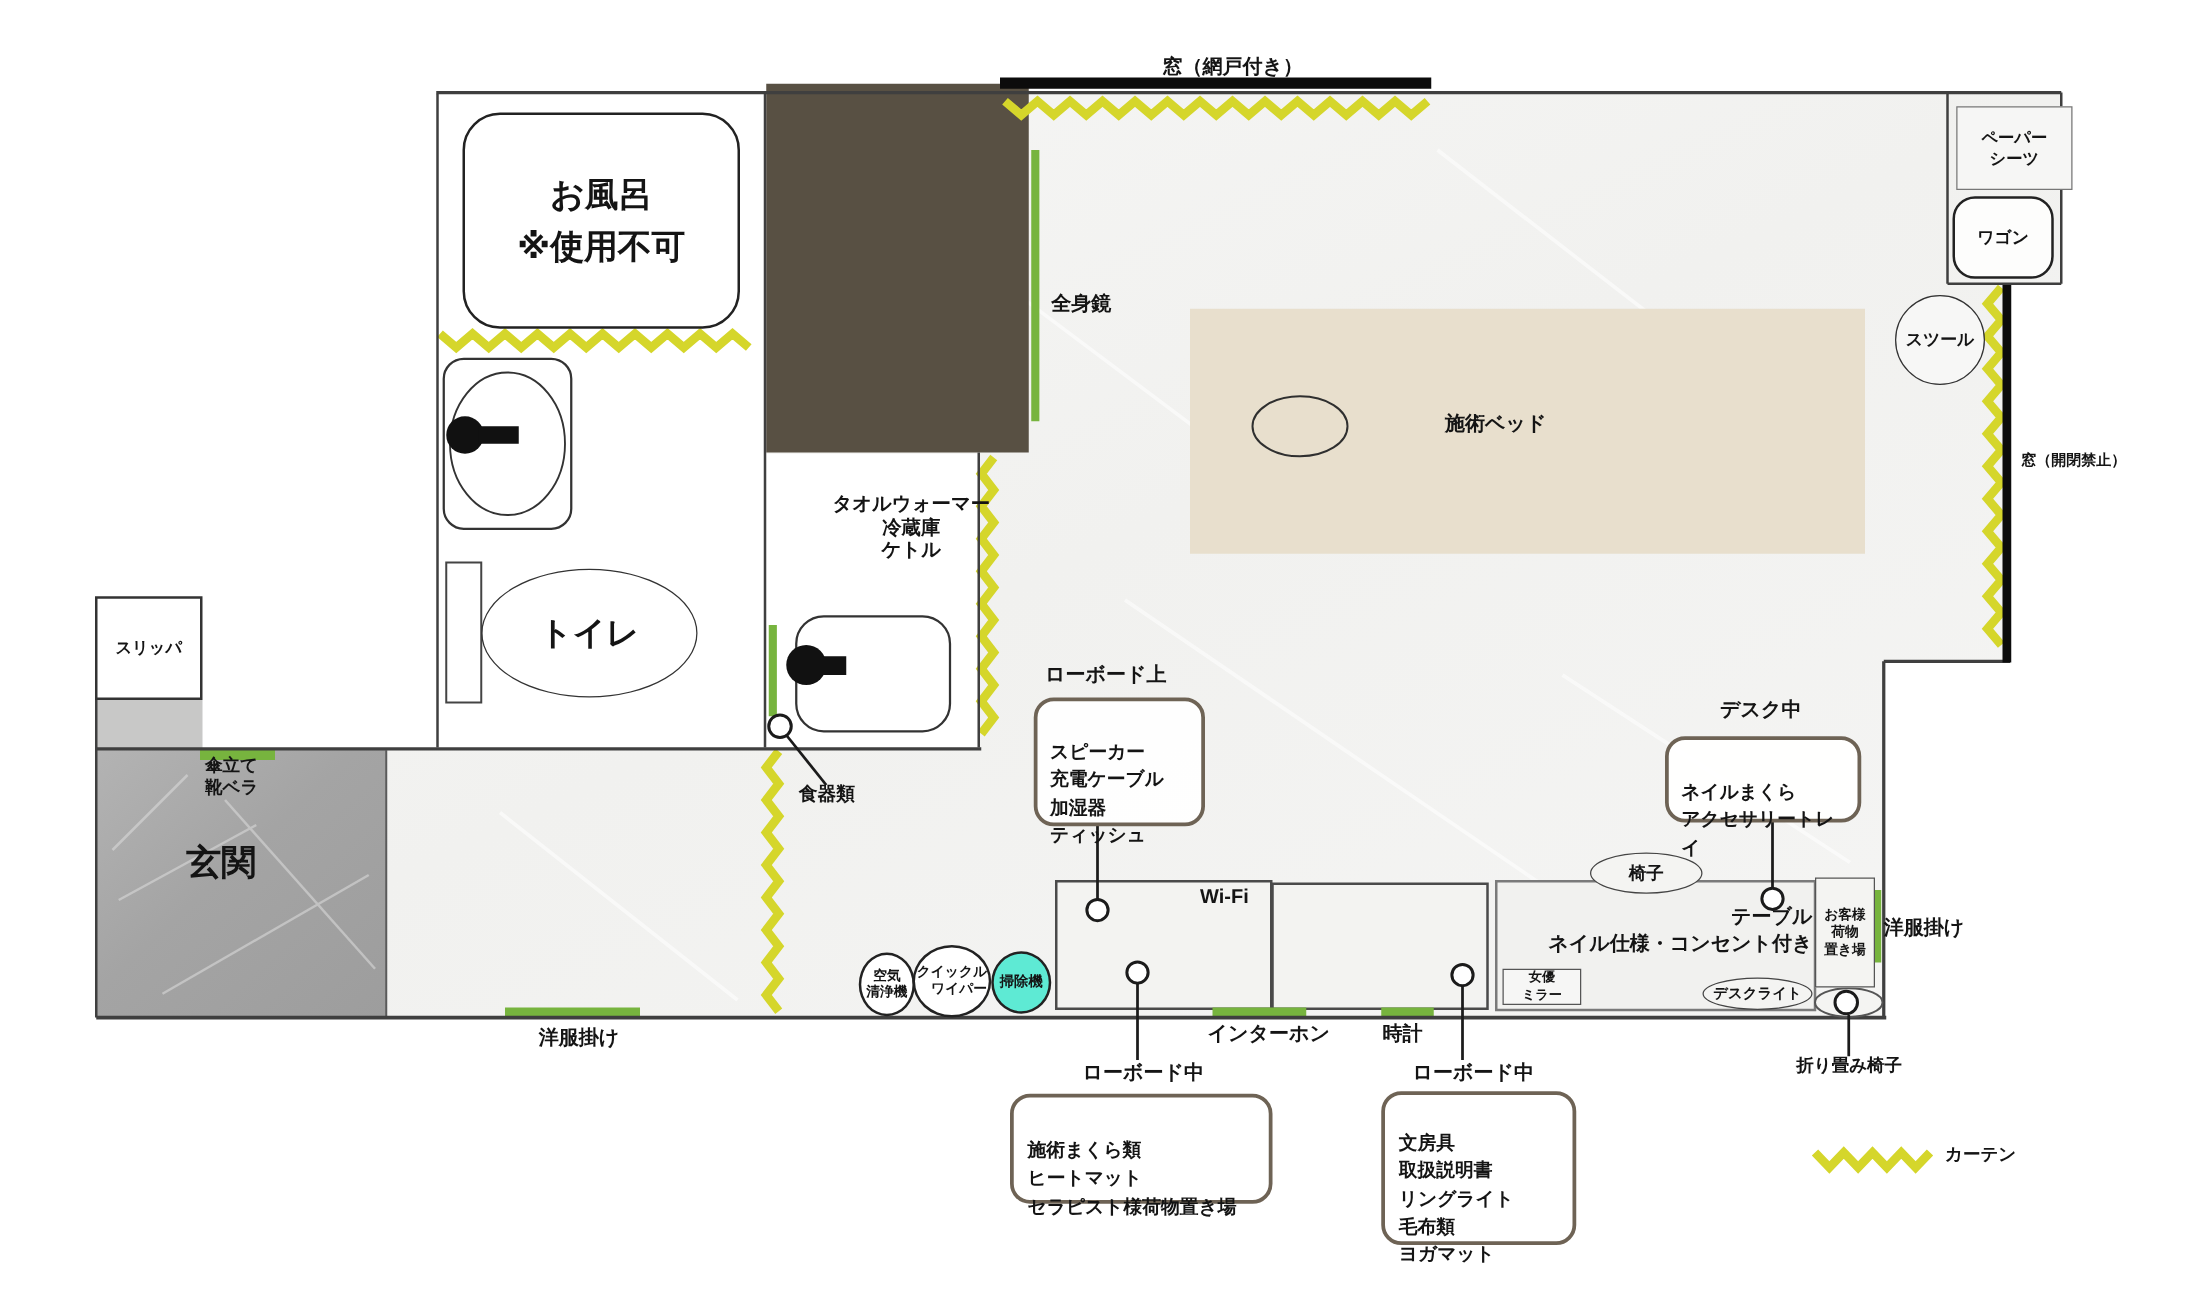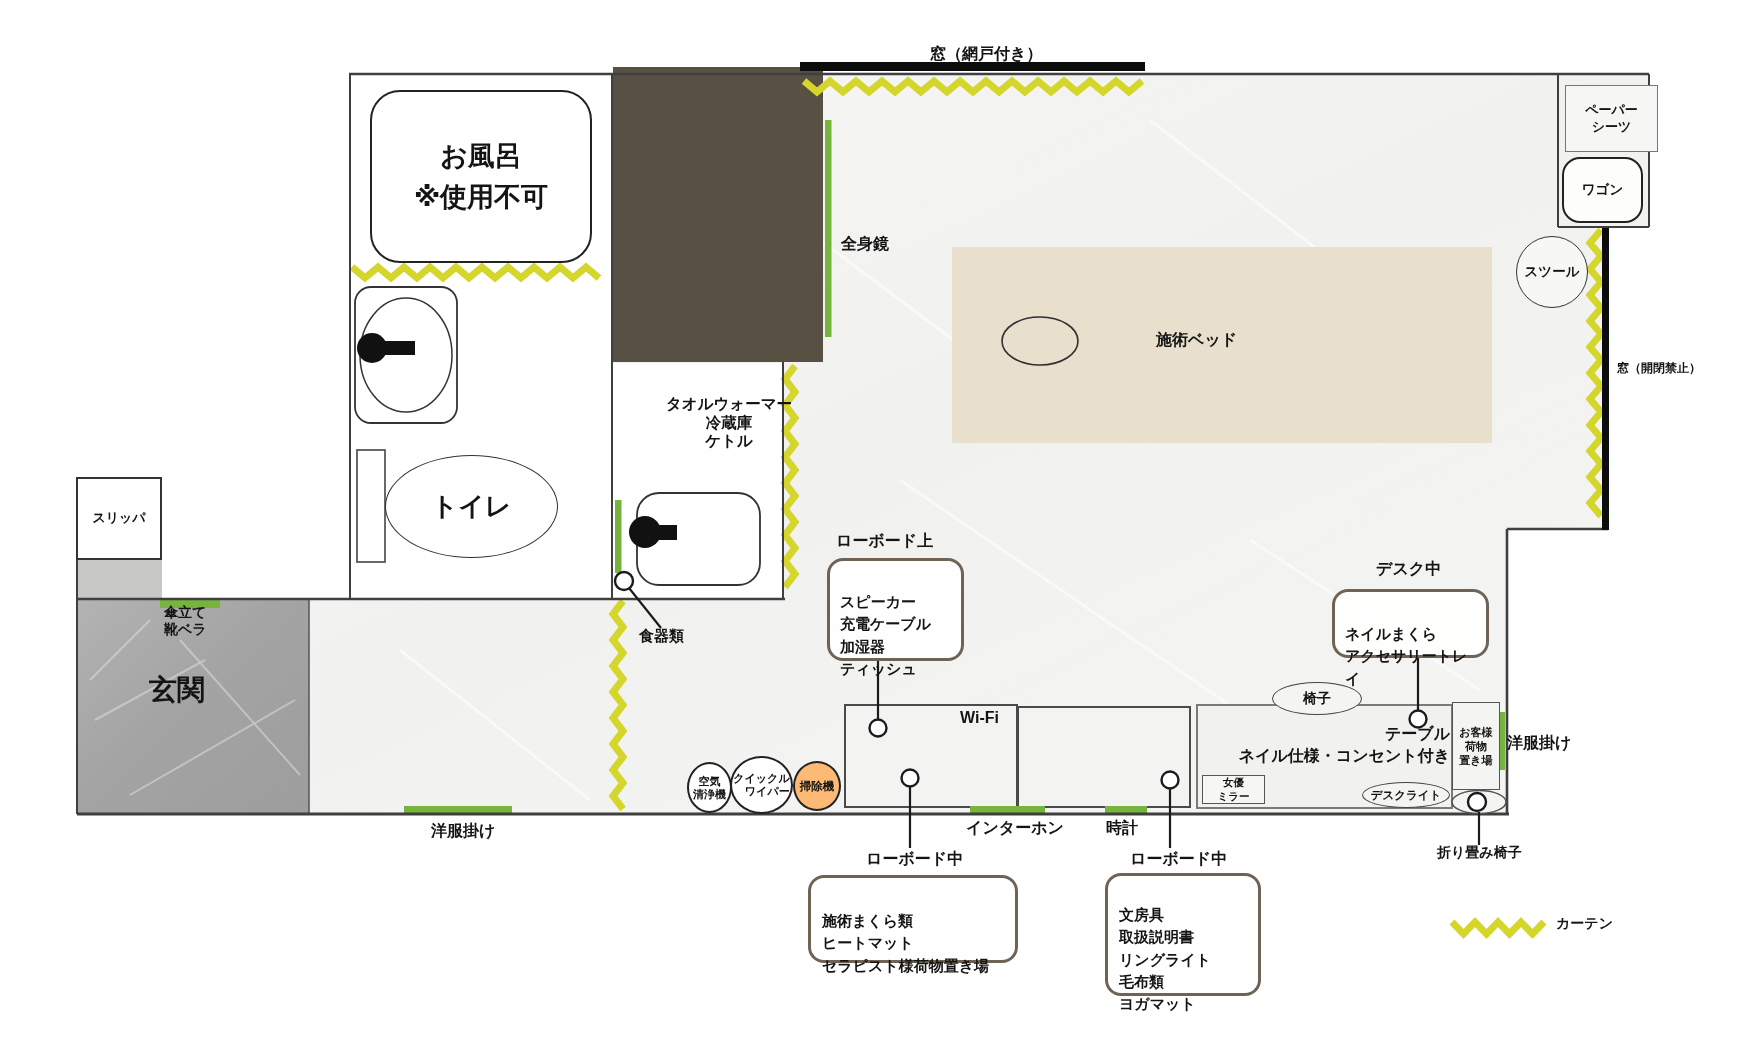--- a/index.html
+++ b/index.html
@@ -173,21 +173,21 @@
   <div class="obox ctr" style="left:687px;top:762px;width:45px;height:51px;border:2px solid #222;border-radius:50%;background:#fff;">
     <span class="lbl" style="position:static;font-size:11px;line-height:1.15;text-align:center;">空気
 清浄機</span>
   </div>
 
   <div class="obox ctr" style="left:730px;top:756px;width:63px;height:58px;border:2px solid #222;border-radius:50%;background:#fff;">
     <span class="lbl" style="position:static;font-size:11px;line-height:1.15;text-align:right;">クイックル
 ワイパー</span>
   </div>
 
-  <div class="obox ctr" style="left:793px;top:761px;width:48px;height:50px;border:2px solid #222;border-radius:50%;background:#fdba74;">
+  <div class="obox ctr" style="left:793px;top:761px;width:48px;height:50px;border:2px solid #222;border-radius:50%;background:#5eead4;">
     <span class="lbl" style="position:static;font-size:11.5px;">掃除機</span>
   </div>
 
   <div class="obox ctr" style="left:1272px;top:682px;width:90px;height:33px;border:1.5px solid #444;border-radius:50%;background:#f4f4f2;">
     <span class="lbl" style="position:static;font-size:14px;">椅子</span>
   </div>
 
   <div class="obox ctr" style="left:1362px;top:782px;width:88px;height:26px;border:1.5px solid #444;border-radius:50%;background:#f4f4f2;">
     <span class="lbl" style="position:static;font-size:11.5px;">デスクライト</span>
   </div>

